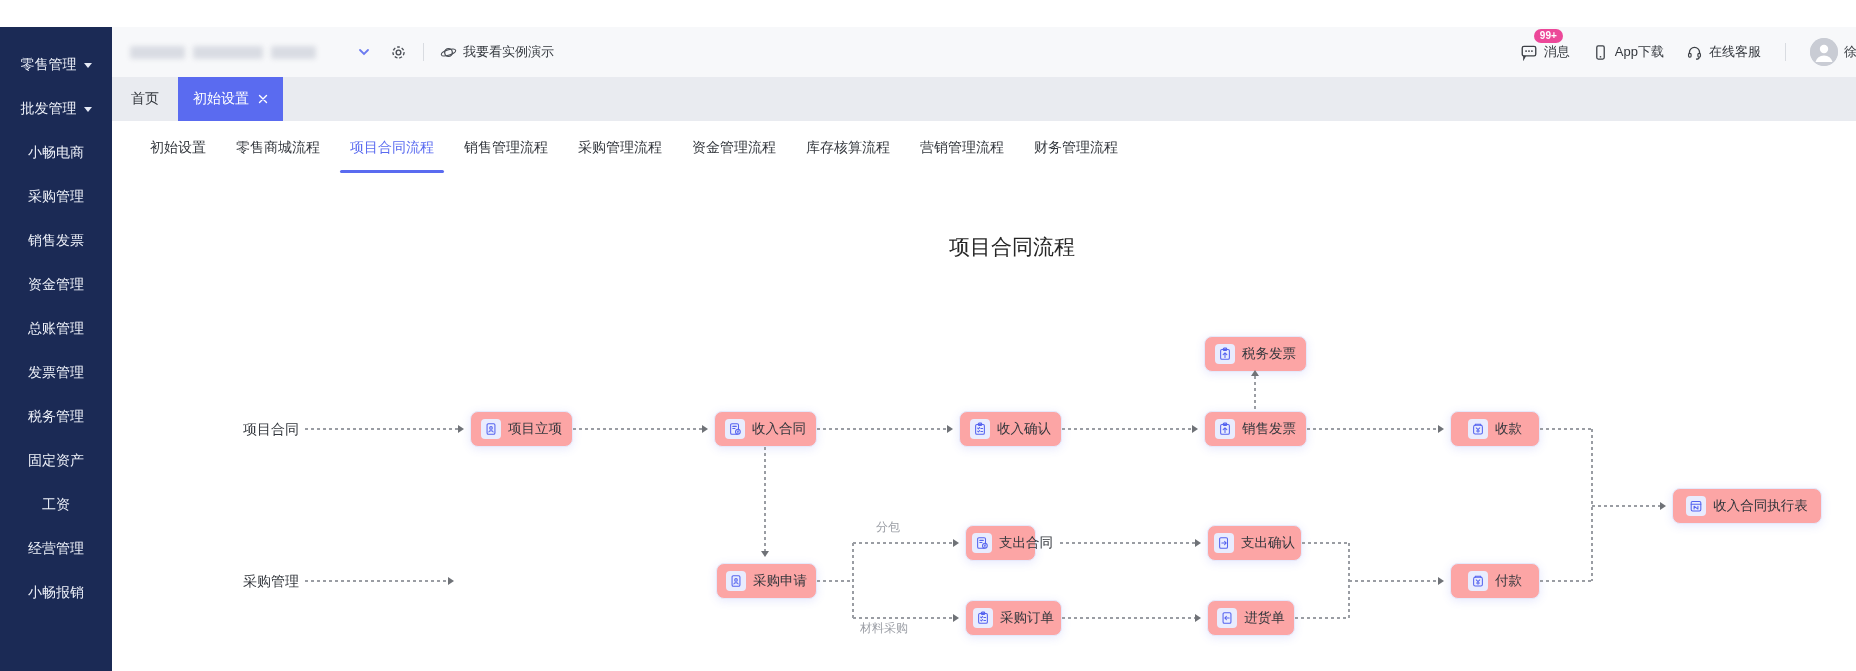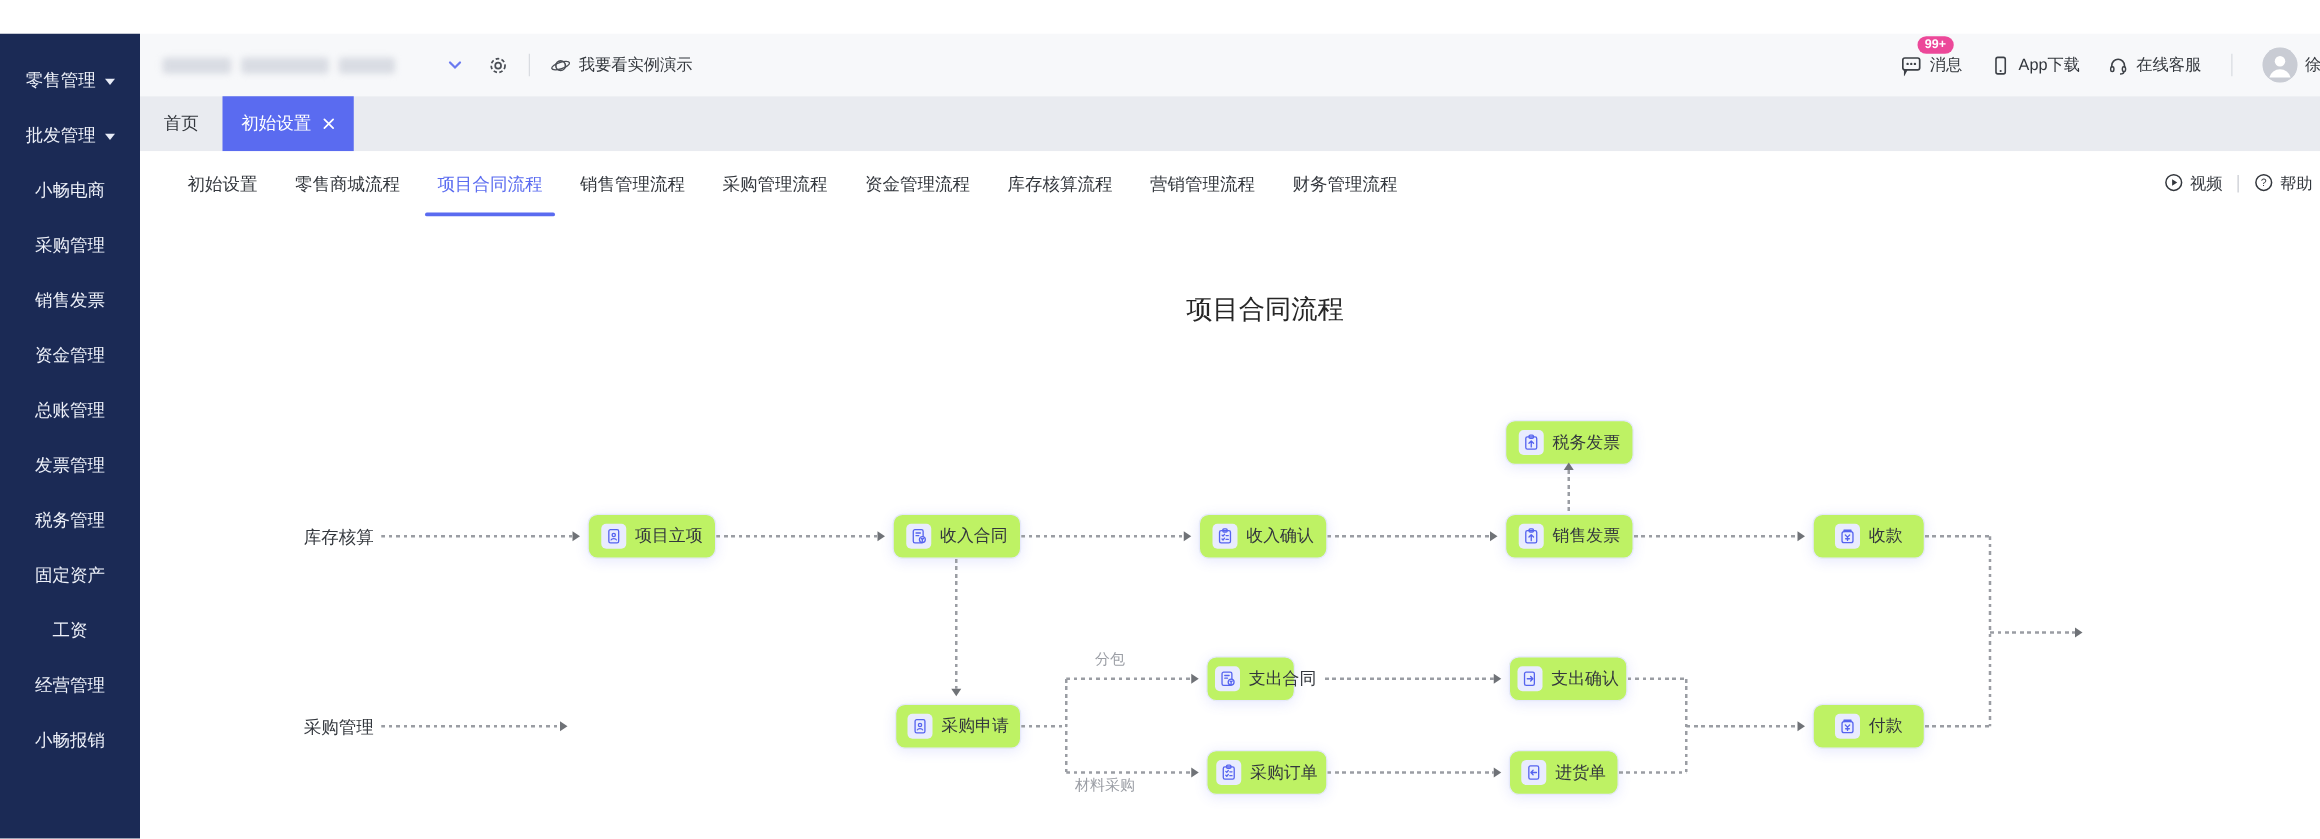--- a/index.html
+++ b/index.html
@@ -46,21 +46,21 @@
   .subnav-item.active { color:#5A6BF0; }
   .subnav-item.active .ul { position:absolute; left:-10px; right:-10px; bottom:0; height:3px; background:#5A6BF0; border-radius:2px; }
   .subnav-right { position:absolute; right:6px; top:0; height:52px; display:flex; align-items:center; gap:6px; font-size:13px; color:#33373d; }
   .sn-div { width:1px; height:14px; background:#c9ccd2; margin:0 6px; }
   .sn-group { display:flex; align-items:center; gap:5px; cursor:pointer; }
 
   
   .flow { position:absolute; inset:0; }
   .flow-title { position:absolute; left:56px; right:0; top:112px; text-align:center; font-size:21px; font-weight:500; color:#262626; }
   .lane-label { position:absolute; font-size:14px; color:#33373d; white-space:nowrap; }
-  .node { position:absolute; height:36px; background:#bef264; border:1px solid #e6e9fb; border-radius:8px; box-shadow:0 2px 10px rgba(84,99,239,.14); display:flex; align-items:center; justify-content:center; gap:7px; cursor:pointer; }
+  .node { position:absolute; height:36px; background:#fca5a5; border:1px solid #e6e9fb; border-radius:8px; box-shadow:0 2px 10px rgba(84,99,239,.14); display:flex; align-items:center; justify-content:center; gap:7px; cursor:pointer; }
   .nicon { width:20px; height:20px; border-radius:4px; background:#e9ecfe; display:flex; align-items:center; justify-content:center; flex:0 0 auto; }
   .nlabel { font-size:13.5px; color:#33373d; white-space:nowrap; }
   .hline { position:absolute; height:2px; background:repeating-linear-gradient(90deg,#9a9da3 0 3px,transparent 3px 6px); }
   .vline { position:absolute; width:2px; background:repeating-linear-gradient(180deg,#9a9da3 0 3px,transparent 3px 6px); }
   .arr { position:absolute; width:0; height:0; }
   .arr.r { border-top:4px solid transparent; border-bottom:4px solid transparent; border-left:6px solid #6f7277; }
   .arr.u { border-left:4px solid transparent; border-right:4px solid transparent; border-bottom:6px solid #6f7277; }
   .arr.d { border-left:4px solid transparent; border-right:4px solid transparent; border-top:6px solid #6f7277; }
   .branch-label { position:absolute; font-size:12px; color:#9b9ea5; white-space:nowrap; }
 </style>
@@ -210,45 +210,24 @@
         <div class="subnav-item">初始设置</div>
         <div class="subnav-item">零售商城流程</div>
         <div class="subnav-item active">项目合同流程<i class="ul"></i></div>
         <div class="subnav-item">销售管理流程</div>
         <div class="subnav-item">采购管理流程</div>
         <div class="subnav-item">资金管理流程</div>
         <div class="subnav-item">库存核算流程</div>
         <div class="subnav-item">营销管理流程</div>
         <div class="subnav-item">财务管理流程</div>
       </div>
-    <div class="subnav-right">
-      <span class="sn-group">
-        <span>
-          <svg width="16" height="16" viewBox="0 0 16 16" fill="none">
-              <circle cx="8" cy="8" r="6.3" stroke="#33373d" stroke-width="1.2"></circle>
-              <path d="M6.7 5.4v5.2l4.1-2.6z" fill="#33373d"></path>
-            </svg>
-        </span>
-        <span>视频</span>
-      </span>
-      <span class="sn-div"></span>
-      <span class="sn-group">
-        <span>
-          <svg width="16" height="16" viewBox="0 0 16 16" fill="none">
-              <circle cx="8" cy="8" r="6.3" stroke="#33373d" stroke-width="1.2"></circle>
-              <text x="8" y="11" text-anchor="middle" font-size="8.5" fill="#33373d" font-family="Liberation Sans, sans-serif">?</text>
-            </svg>
-        </span>
-        <span>帮助</span>
-      </span>
-    </div>
 
     <div class="flow" id="flow">
       <div class="flow-title">项目合同流程</div>
-    <div class="lane-label" style="left: 131px; top: 300px;">库存核算</div>
+    <div class="lane-label" style="left: 131px; top: 300px;">项目合同</div>
         <div class="lane-label" style="left: 131px; top: 452px;">采购管理</div>
         <div class="node" style="left: 1092px; top: 215px; width: 103px;">
           <span class="nicon">
             <svg width="14" height="14" viewBox="0 0 16 16">
               <rect x="3" y="2.8" width="10" height="11.2" rx="1.5" stroke="#5563EF" stroke-width="1.2" fill="none" stroke-linecap="round" stroke-linejoin="round"></rect>
               <rect x="6" y="1.3" width="4" height="2.8" rx="1" stroke="#5563EF" stroke-width="1.2" fill="none" stroke-linecap="round" stroke-linejoin="round"></rect>
               <path d="M8 12V6.8M5.9 8.7L8 6.6l2.1 2.1" stroke="#5563EF" stroke-width="1.2" fill="none" stroke-linecap="round" stroke-linejoin="round"></path>
             </svg>
           </span>
           <span class="nlabel">税务发票</span>
@@ -355,20 +334,30 @@
         </div>
         <div class="node" style="left: 1338px; top: 442px; width: 90px;">
           <span class="nicon">
             <svg width="14" height="14" viewBox="0 0 16 16">
               <path d="M4.8 3.8V2.5h6.4v1.3" stroke="#5563EF" stroke-width="1.2" fill="none" stroke-linecap="round" stroke-linejoin="round"></path>
               <rect x="3" y="3.8" width="10" height="10" rx="1.8" stroke="#5563EF" stroke-width="1.2" fill="none" stroke-linecap="round" stroke-linejoin="round"></rect>
               <path d="M6 6.8l2 2 2-2M8 8.8v3M6.3 10.3h3.4" stroke="#5563EF" stroke-width="1.2" fill="none" stroke-linecap="round" stroke-linejoin="round"></path>
             </svg>
           </span>
           <span class="nlabel">付款</span>
+        </div>
+        <div class="node" style="left: 1560px; top: 367px; width: 150px;">
+          <span class="nicon">
+            <svg width="14" height="14" viewBox="0 0 16 16">
+              <rect x="2.5" y="2.8" width="11" height="10.8" rx="1.5" stroke="#5563EF" stroke-width="1.2" fill="none" stroke-linecap="round" stroke-linejoin="round"></rect>
+              <path d="M2.5 6h11" stroke="#5563EF" stroke-width="1.2" fill="none" stroke-linecap="round" stroke-linejoin="round"></path>
+              <path d="M5.8 11.5V8.2l4.4 3.3V8.2" stroke="#5563EF" stroke-width="1.2" fill="none" stroke-linecap="round" stroke-linejoin="round"></path>
+            </svg>
+          </span>
+          <span class="nlabel">收入合同执行表</span>
         </div>
         <div class="branch-label" style="left: 764px; top: 398px;">分包</div>
         <div class="branch-label" style="left: 748px; top: 499px;">材料采购</div>
         <div class="hline" style="left: 193px; top: 307px; width: 153px;"></div>
         <div class="arr r" style="left: 346px; top: 304px;"></div>
         <div class="hline" style="left: 461px; top: 307px; width: 129px;"></div>
         <div class="arr r" style="left: 590px; top: 304px;"></div>
         <div class="hline" style="left: 705px; top: 307px; width: 130px;"></div>
         <div class="arr r" style="left: 835px; top: 304px;"></div>
         <div class="hline" style="left: 950px; top: 307px; width: 130px;"></div>

